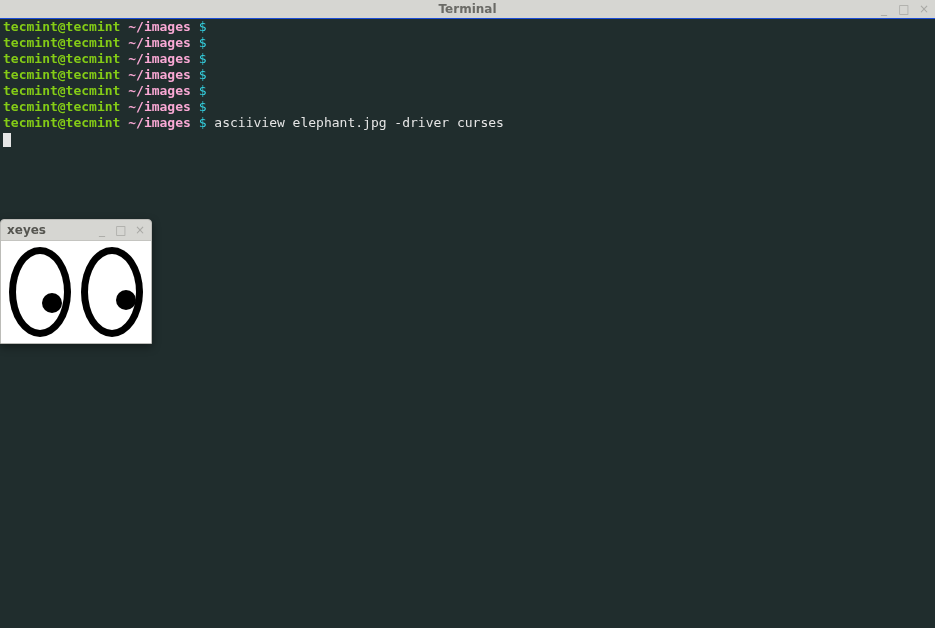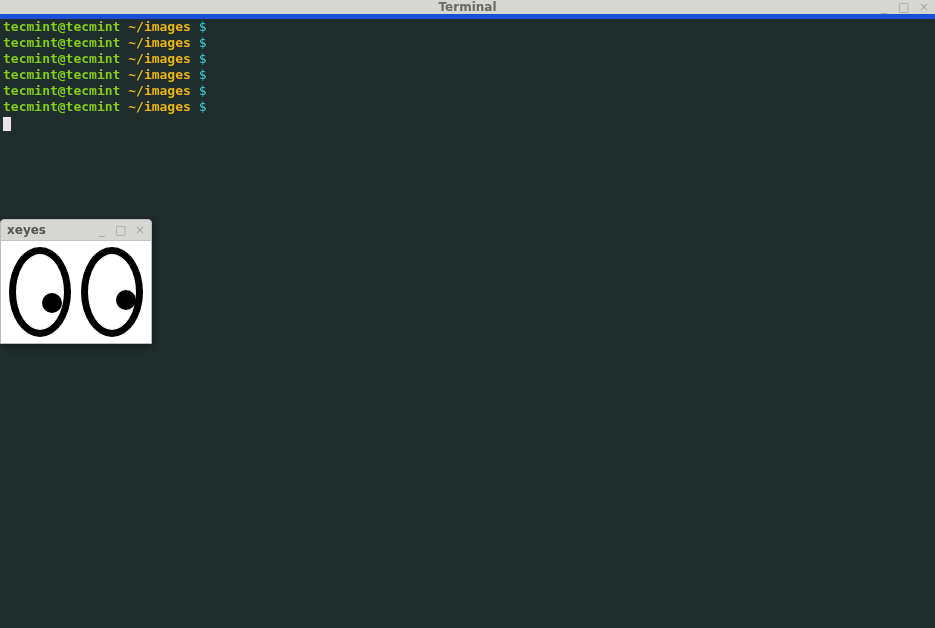--- a/index.html
+++ b/index.html
@@ -14,21 +14,21 @@
     .terminal-window {
       position: absolute;
       top: 0;
       left: 0;
       width: 935px;
       height: 628px;
     }
     .titlebar {
       height: 19px;
       background: #d6d6d2;
-      border-bottom: 5px solid #1d4ed8;
+      border-bottom: 1px solid #1d4ed8;
       display: flex;
       align-items: center;
       justify-content: center;
       position: relative;
       font-family: "DejaVu Sans", sans-serif;
     }
     .titlebar-title {
       font-size: 12px;
       font-weight: bold;
       color: #6a6a66;
@@ -58,21 +58,21 @@
       padding: 0 3px;
       font-size: 13px;
       line-height: 16px;
       position: relative;
     }
     .line {
       white-space: pre;
       color: #e6e6e6;
     }
     .user { color: #84cc16; font-weight: bold; }
-    .path { color: #eab308; font-weight: bold; }
+    .path { color: #f9a8d4; font-weight: bold; }
     .dollar { color: #34d0e0; }
     .cmd { color: #e6e6e6; }
     .cursor-block {
       display: inline-block;
       width: 8px;
       height: 14px;
       background: #e6e6e6;
       vertical-align: bottom;
       margin-top: 1px;
     }
@@ -138,20 +138,21 @@
       <span class="tb-btn">×</span>
     </div>
   </div>
   <div class="terminal-body">
     <div class="line"><span class="user">tecmint@tecmint</span> <span class="path">~/images</span> <span class="dollar">$</span> <span class="cmd"></span></div>
     <div class="line"><span class="user">tecmint@tecmint</span> <span class="path">~/images</span> <span class="dollar">$</span> <span class="cmd"></span></div>
     <div class="line"><span class="user">tecmint@tecmint</span> <span class="path">~/images</span> <span class="dollar">$</span> <span class="cmd"></span></div>
     <div class="line"><span class="user">tecmint@tecmint</span> <span class="path">~/images</span> <span class="dollar">$</span> <span class="cmd"></span></div>
     <div class="line"><span class="user">tecmint@tecmint</span> <span class="path">~/images</span> <span class="dollar">$</span> <span class="cmd"></span></div>
     <div class="line"><span class="user">tecmint@tecmint</span> <span class="path">~/images</span> <span class="dollar">$</span> <span class="cmd"></span></div>
+    <div class="line"><span class="user">tecmint@tecmint</span> <span class="path">~/images</span> <span class="dollar">$</span> <span class="cmd">asciiview elephant.jpg -driver curses</span></div>
     <div class="line"><span class="cursor-block"></span></div>
   </div>
 </div>
 
 <div class="xeyes-window">
   <div class="xeyes-titlebar">
     <span class="xeyes-title">xeyes</span>
     <div class="xeyes-buttons">
       <span class="tb-btn">_</span>
       <span class="tb-btn">□</span>

